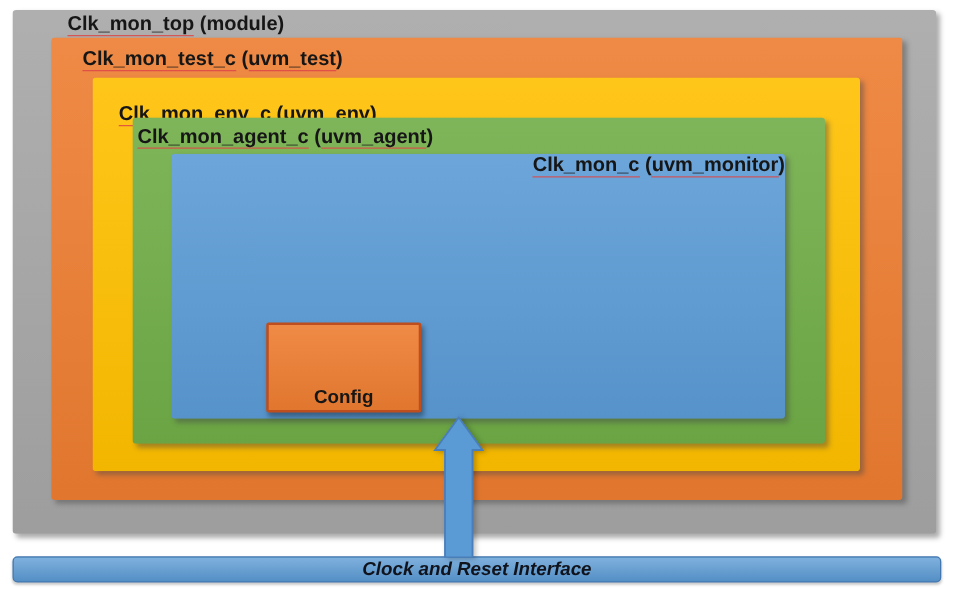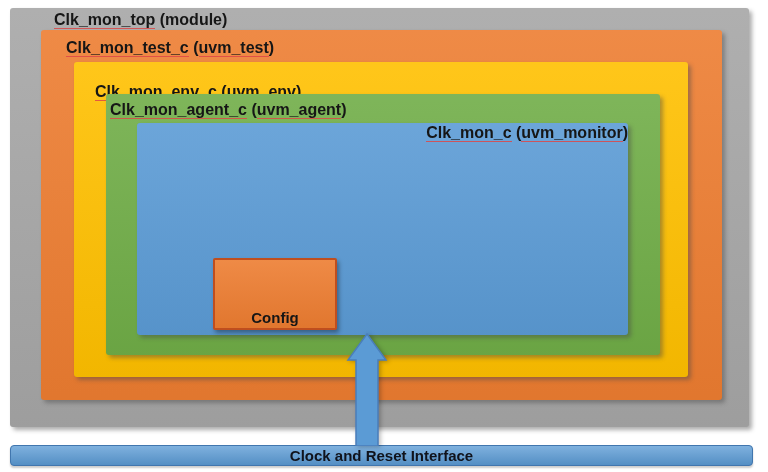--- a/index.html
+++ b/index.html
@@ -125,17 +125,17 @@
           </div>
         </div>
       </div>
     </div>
   </div>
 
   <svg class="arrow-svg" viewBox="0 0 44 113">
     <polygon points="22,1 41,27 33,27 33,113 11,113 11,27 3,27" stroke-width="1.5" style="fill: rgb(91, 155, 213); stroke: rgb(74, 126, 187);"></polygon>
   </svg>
 
-  <div class="interface-bar" style="background-color: rgb(91, 155, 213); border-color: rgb(65, 118, 174);">
+  <div class="interface-bar" style="background-color: rgb(91, 155, 213); border-color: rgb(65, 118, 174); font-style: italic;">
     <span>Clock and Reset Interface</span>
   </div>
 
 </div>
 
 </body></html>

